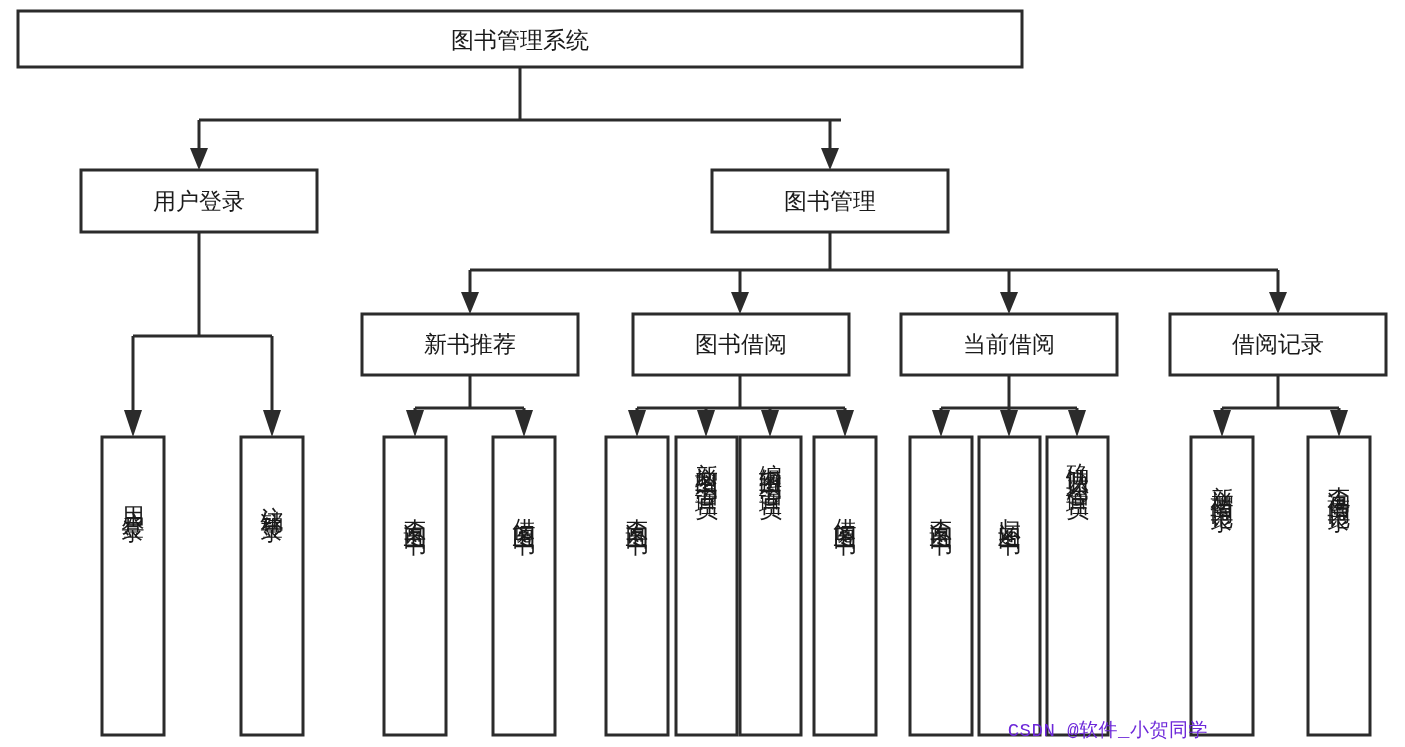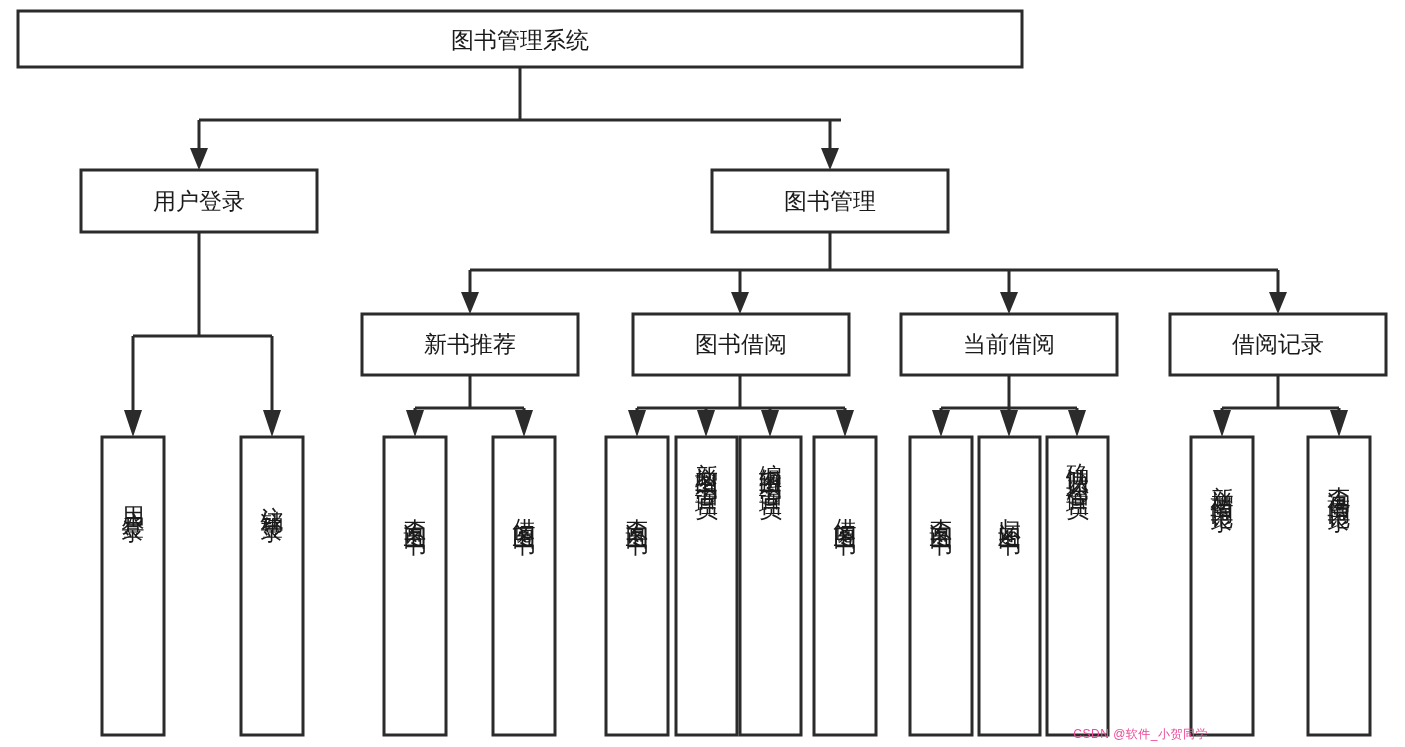--- a/index.html
+++ b/index.html
@@ -63,23 +63,23 @@
     font-size: 23px;
     line-height: 1.0;
     letter-spacing: 5px;
     color: #1a1a1a;
     white-space: nowrap;
   }
   .watermark {
     position: absolute;
     right: 6px;
     bottom: 4px;
-    font-family: Liberation Sans, sans-serif;
-    font-size: 12px;
-    color: #ec4899;
+    font-family: Liberation Mono, monospace;
+    font-size: 19px;
+    color: #6d28d9;
     letter-spacing: 0.5px;
     white-space: nowrap;
   }
 </style>
 </head>
 <body>
 
 <div id="diagram-root">
 
   <svg id="flow" viewBox="0 0 1405 747" xmlns="http://www.w3.org/2000/svg">

